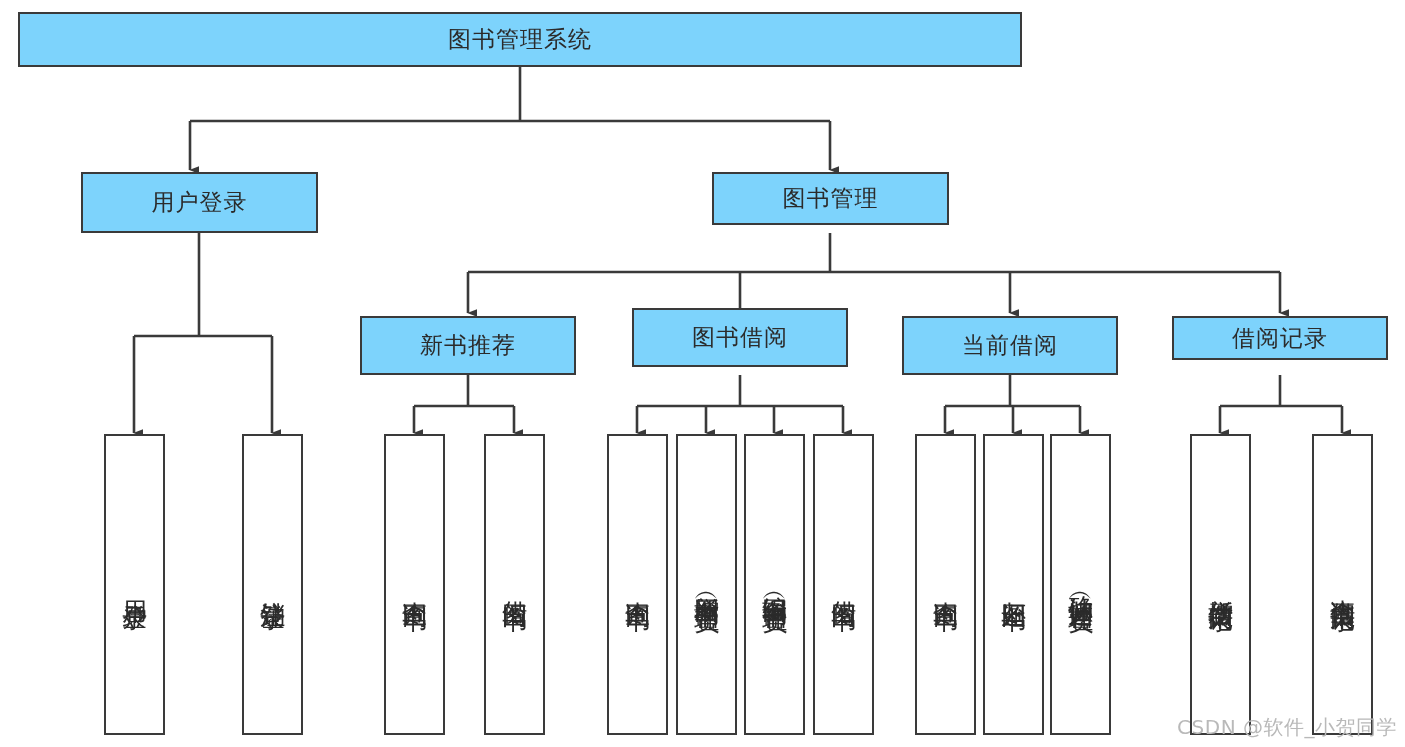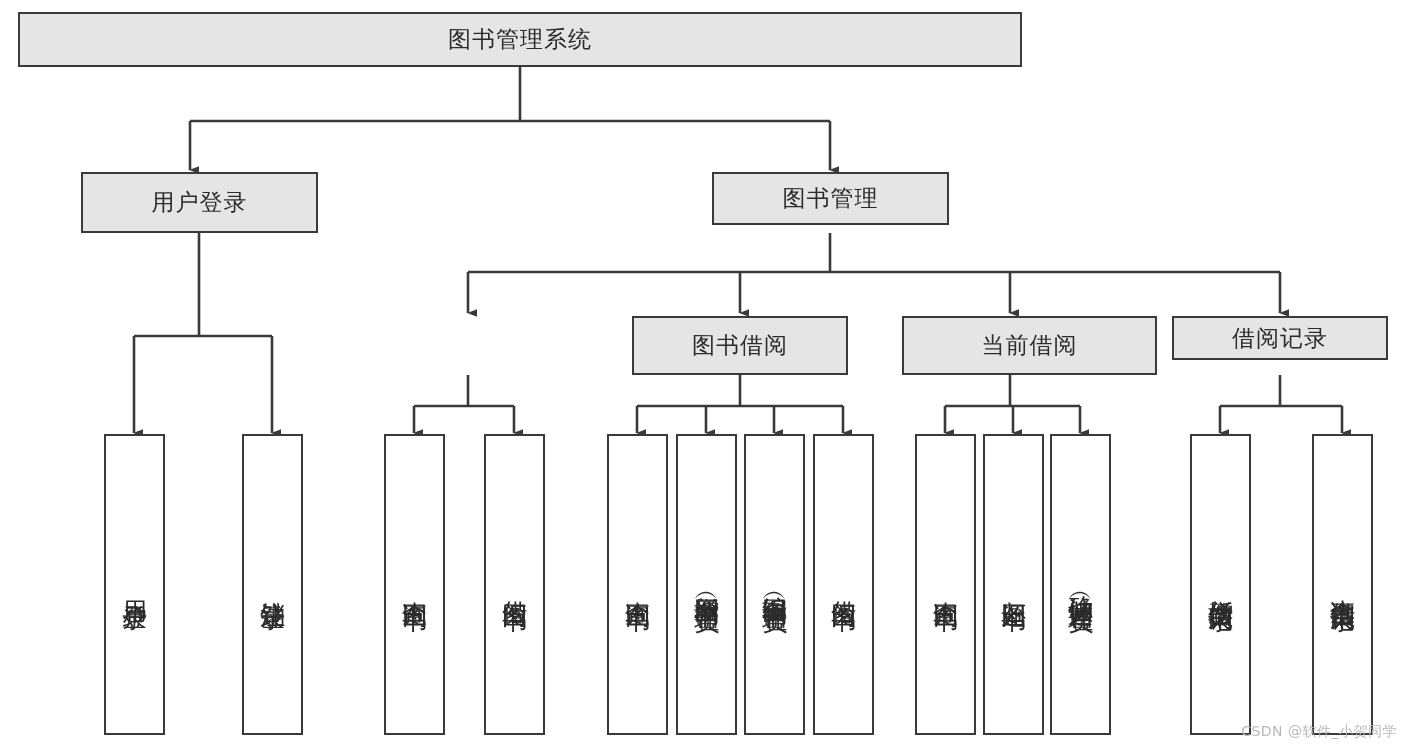--- a/index.html
+++ b/index.html
@@ -18,21 +18,21 @@
     position: absolute;
     left: 0;
     top: 0;
     width: 1405px;
     height: 747px;
   }
   .node-box {
     position: absolute;
     box-sizing: border-box;
     border: 2.5px solid #3a3a3a;
-    background: #e5e5e5;
+    background: #7dd3fc;
     display: flex;
     align-items: center;
     justify-content: center;
   }
   .node-label-h {
     font-size: 23px;
     color: #2b2b2b;
     line-height: 1.15;
     white-space: nowrap;
     letter-spacing: 1px;
@@ -61,21 +61,21 @@
     left: 0;
     top: 0;
     width: 1405px;
     height: 747px;
     pointer-events: none;
   }
   .watermark {
     position: absolute;
     right: 8px;
     bottom: 6px;
-    font-size: 14px;
+    font-size: 20px;
     color: #b9b9b9;
     white-space: nowrap;
     letter-spacing: 0.5px;
   }
 </style>
 </head>
 <body>
 
 <div id="diagram-root">
 
@@ -133,24 +133,27 @@
     <span class="node-label-h">图书管理系统</span>
   </div>
 
   <div class="node-box" style="left:81px; top:172px; width:237px; height:61px;">
     <span class="node-label-h">用户登录</span>
   </div>
   <div class="node-box" style="left:712px; top:172px; width:237px; height:53px;">
     <span class="node-label-h">图书管理</span>
   </div>
 
-  <div class="node-box" style="left:632px; top:316px; width:216px; height:59px;">
+  <div class="node-box" style="left:360px; top:316px; width:216px; height:59px;">
+    <span class="node-label-h">新书推荐</span>
+  </div>
+  <div class="node-box" style="left:632px; top:308px; width:216px; height:59px;">
     <span class="node-label-h">图书借阅</span>
   </div>
-  <div class="node-box" style="left:902px; top:316px; width:255px; height:59px;">
+  <div class="node-box" style="left:902px; top:316px; width:216px; height:59px;">
     <span class="node-label-h">当前借阅</span>
   </div>
   <div class="node-box" style="left:1172px; top:316px; width:216px; height:44px;">
     <span class="node-label-h">借阅记录</span>
   </div>
 
   <div class="leaf-box" style="left:104px; top:434px; width:61px; height:301px;">
     <span class="node-label-v">用户登录</span>
   </div>
   <div class="leaf-box" style="left:242px; top:434px; width:61px; height:301px;">

